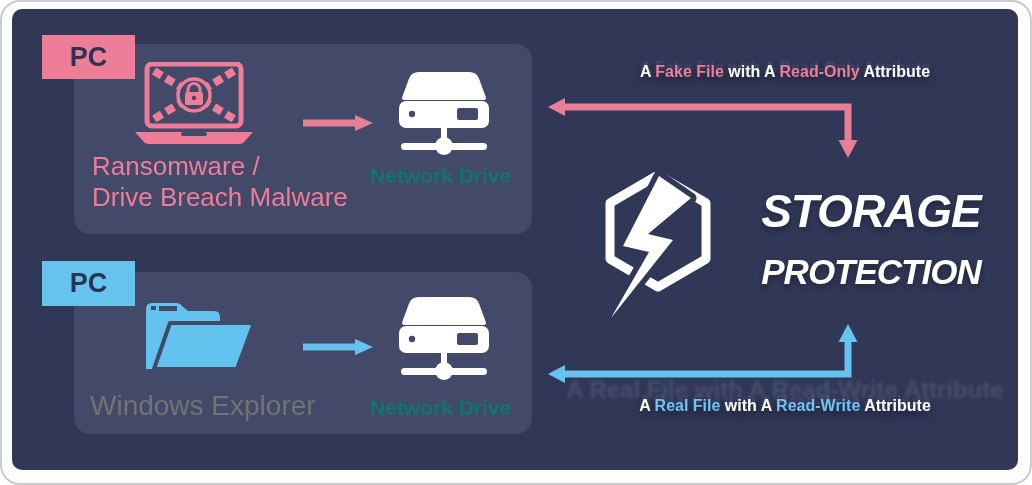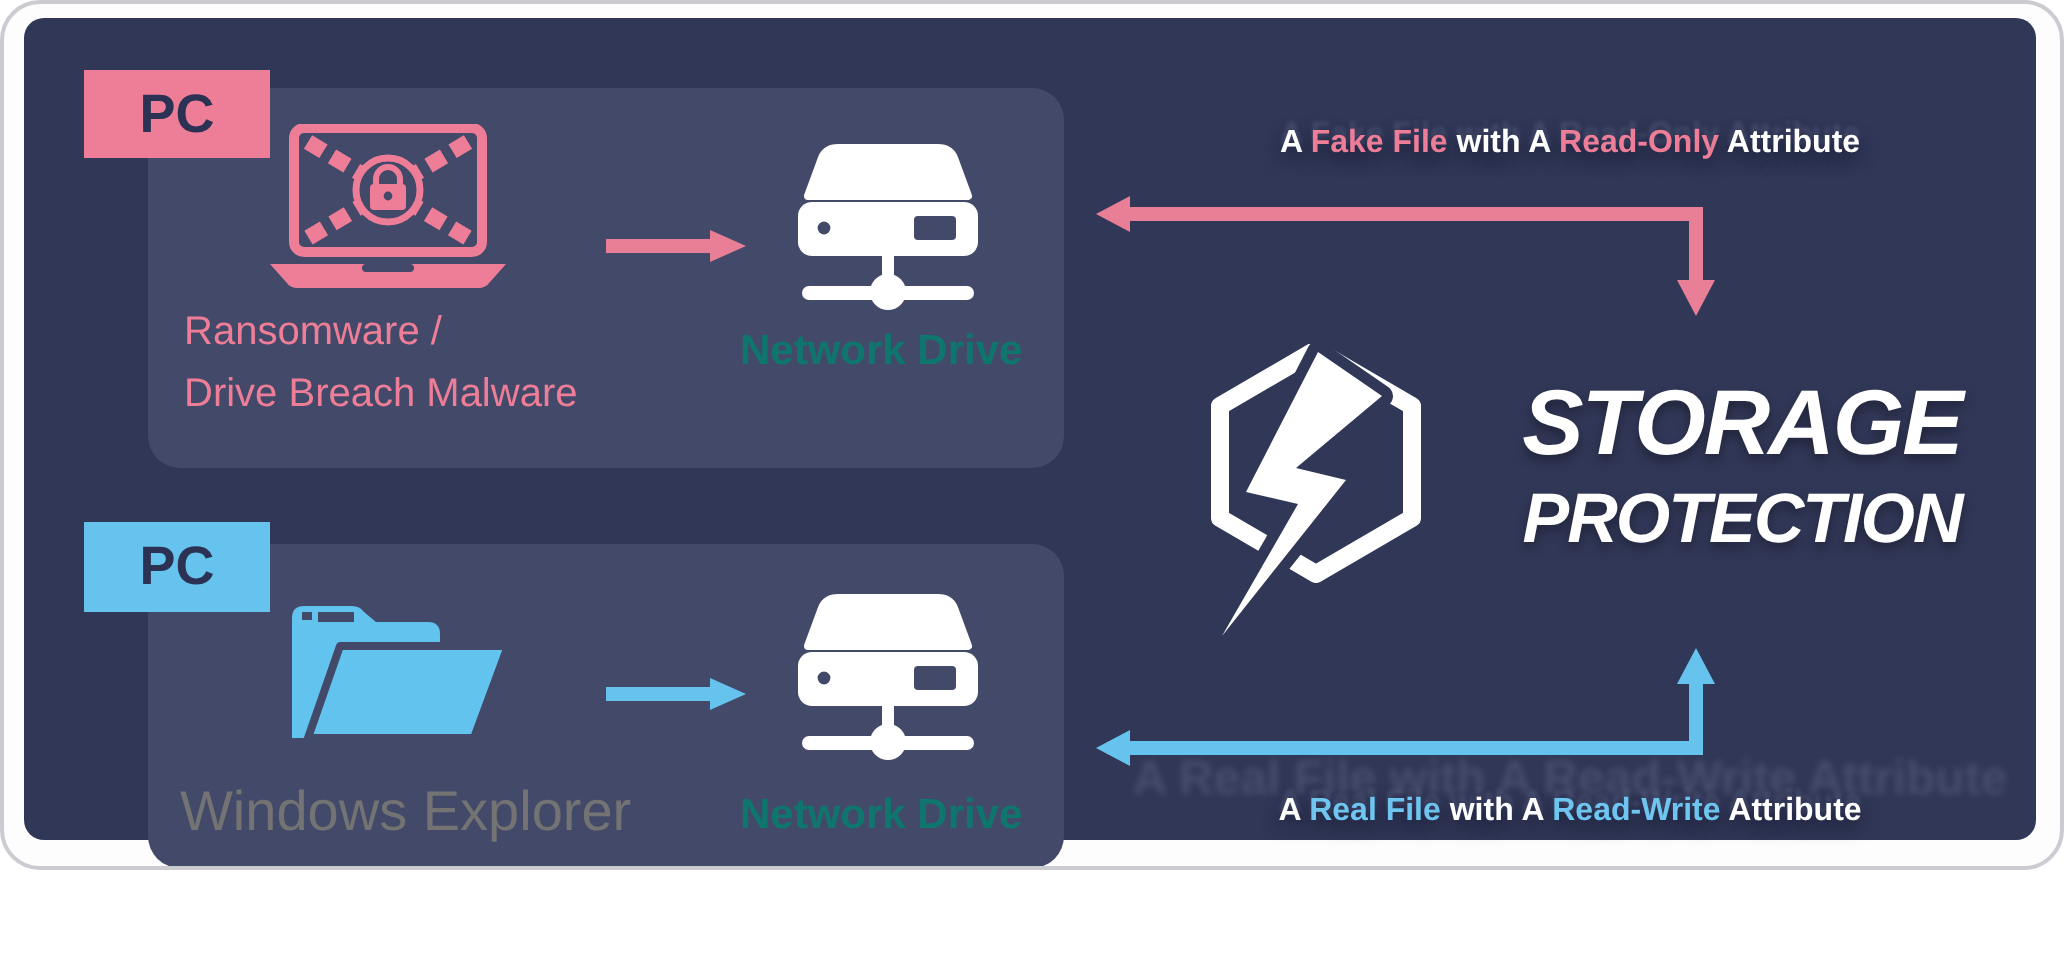--- a/index.html
+++ b/index.html
@@ -1,40 +1,40 @@
 <!DOCTYPE html>
 <html><head>
 <meta charset="utf-8">
 <style>
   html,body{margin:0;padding:0;background:#ffffff;font-family:"Liberation Sans",sans-serif;}
-  .canvas{position:relative;width:1032px;height:435px;background:#fdfdfd;border:2px solid #cbcbd2;border-radius:20px;box-sizing:border-box;overflow:hidden;}
+  .canvas{position:relative;width:1032px;height:485px;background:#fdfdfd;border:2px solid #cbcbd2;border-radius:20px;box-sizing:border-box;overflow:hidden;}
   .board{position:absolute;left:10px;top:7px;right:12px;bottom:13px;background:#313757;border-radius:10px;}
   .panel{position:absolute;width:458px;background:#434969;border-radius:16px;}
   .panel.top{left:72px;top:42px;height:190px;}
   .panel.bottom{left:72px;top:270px;height:162px;}
   .pc-tag{position:absolute;left:40px;width:93px;display:flex;align-items:center;justify-content:center;
           font-weight:bold;font-size:27px;color:#2c3254;z-index:3;}
   .pc-tag.pink{top:33px;height:44px;background:#ee7e98;}
   .pc-tag.blue{top:259px;height:45px;background:#66c3ee;}
   .abs{position:absolute;}
-  .src-label{font-size:20px;line-height:31px;font-weight:400;}
+  .src-label{font-size:26px;line-height:31px;font-weight:400;}
   .src-label.pink{color:#ee7e98;left:90px;top:149px;}
   .src-label.blue{color:#737373;left:88px;top:388px;font-size:28px;}
   .drive-label{width:150px;text-align:left;color:#0f766e;font-weight:bold;font-size:21px;}
   .msg{width:470px;text-align:center;font-size:16px;font-weight:bold;color:#ffffff;
        text-shadow:0 -4px 2px rgba(150,160,195,0.22),0 3px 9px rgba(18,22,44,0.85);}
   .msg span{white-space:pre-wrap;}
   .msg .hl-pink{color:#ee7e98;}
   .msg .hl-blue{color:#6ec5f0;}
   .ghost{width:470px;text-align:center;font-size:24px;font-weight:bold;color:#d7dcea;
          opacity:0.13;filter:blur(1.5px);}
   .logo-text{width:272px;text-align:center;color:#ffffff;font-style:italic;font-weight:bold;
              text-shadow:0 3px 6px rgba(0,0,0,0.35);}
   .logo-text .l1{font-size:46px;line-height:46px;letter-spacing:-1px;display:block;}
-  .logo-text .l2{font-size:35px;line-height:35px;letter-spacing:-1px;display:block;margin-top:8px;}
+  .logo-text .l2{font-size:35px;line-height:35px;letter-spacing:-1px;display:block;margin-top:20px;}
 </style>
 </head>
 <body>
 
 <div class="canvas">
   <div class="board"></div>
 
   <div class="panel top"></div>
 
   <div class="pc-tag pink">

